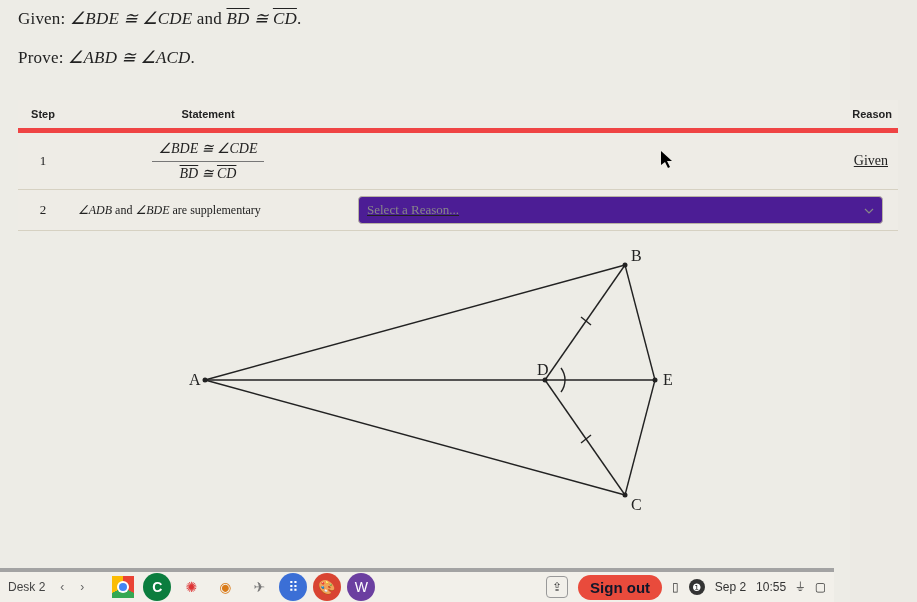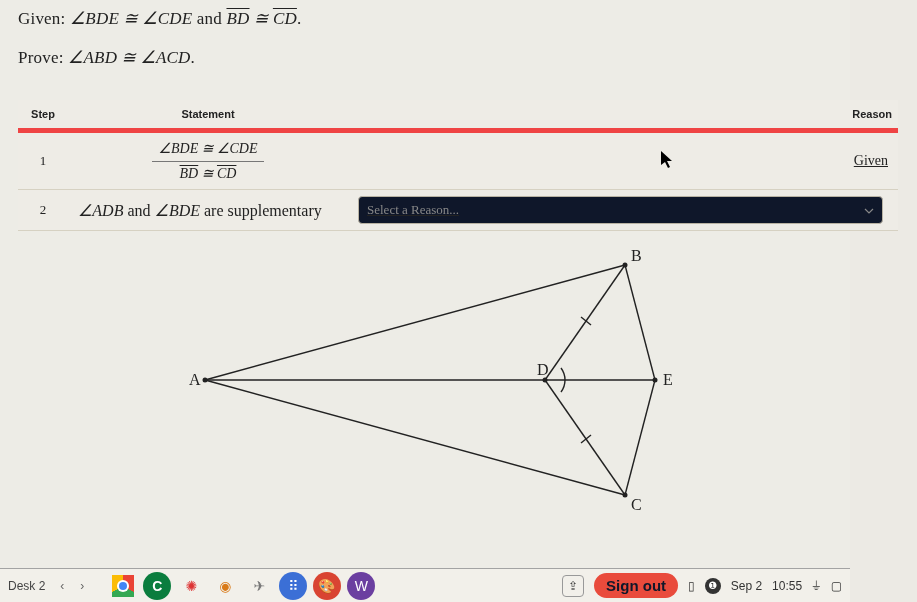--- a/index.html
+++ b/index.html
@@ -21,31 +21,31 @@
   table.proof th.reason { text-align: right; padding-left: 12px; }
   table.proof td { padding: 6px 10px; border-bottom: 1px solid #d6d1c2; vertical-align: middle; }
   table.proof td.step { width: 50px; text-align: center; font-size: 13px; }
   table.proof td.statement { width: 280px; text-align: center; }
   table.proof td.reason { text-align: right; font-size: 14px; text-decoration: underline; }
 
   .frac-stack { display: inline-block; text-align: center; line-height: 1.4; }
   .frac-stack .top { display: block; border-bottom: 1px solid #777; padding: 0 6px 2px 6px; }
   .frac-stack .bot { display: block; padding: 2px 6px 0 6px; }
 
-  .reason-select { width: 525px; height: 28px; border: 1px solid #b9b3a3; border-radius: 4px; background: #0f172a; padding: 0 24px 0 8px; font-size: 13px; color: #888; position: relative; display: flex; align-items: center; cursor: pointer; }
+  .reason-select { width: 525px; height: 28px; border: 1px solid #b9b3a3; border-radius: 4px; background: #4c1d95; padding: 0 24px 0 8px; font-size: 13px; color: #888; position: relative; display: flex; align-items: center; cursor: pointer; }
   .reason-select .caret { position: absolute; right: 8px; top: 50%; transform: translateY(-50%); }
 
   .figure-wrap { width: 100%; display: flex; justify-content: center; margin-top: 4px; }
   svg.figure { display: block; }
 
   
   .cursor-glyph { position: absolute; left: 660px; top: 150px; font-size: 18px; color: #111; pointer-events: none; }
 
   
-  .taskbar { position: absolute; left: 0; right: 0; bottom: 0; height: 34px; background: #f2f0ea; border-top: 1px solid #a3a3a3; display: flex; align-items: center; font-family: Arial, Helvetica, sans-serif; font-size: 12px; color: #333; }
+  .taskbar { position: absolute; left: 0; right: 16px; bottom: 0; height: 34px; background: #f2f0ea; border-top: 4px solid #a3a3a3; display: flex; align-items: center; font-family: Arial, Helvetica, sans-serif; font-size: 12px; color: #333; }
   .taskbar .left { display: flex; align-items: center; gap: 6px; padding-left: 8px; }
   .taskbar .desk { font-size: 12px; color: #444; margin-right: 4px; }
   .taskbar .nav-arrow { width: 14px; text-align: center; color: #666; cursor: pointer; font-size: 12px; user-select: none; }
   .taskbar .tb-icon { width: 28px; height: 28px; border-radius: 50%; display: flex; align-items: center; justify-content: center; font-size: 14px; cursor: pointer; }
   .taskbar .right { margin-left: auto; display: flex; align-items: center; gap: 10px; padding-right: 8px; }
   .signout { background: #e94b3c; color: #0f172a; border-radius: 14px; padding: 4px 12px; font-size: 15px; cursor: pointer; font-weight: 700; }
   .share-icon { width:22px; height:22px; border:1px solid #999; border-radius:4px; display:flex; align-items:center; justify-content:center; cursor:pointer; }
   .status-dot { width:16px; height:16px; border-radius:50%; background:#333; color:#fff; font-size:10px; display:flex; align-items:center; justify-content:center; }
 
   
@@ -103,21 +103,21 @@
               <span class="top math">∠BDE ≅ ∠CDE</span>
               <span class="bot math">
                 <span class="overline">BD</span><span> ≅ </span><span class="overline">CD</span>
               </span>
             </span>
           </td>
           <td class="reason">Given</td>
         </tr>
         <tr>
           <td class="step">2</td>
-          <td class="statement math" style="text-align:left; font-size:16px;">
+          <td class="statement math" style="text-align:left; font-size:12px;">
             <span class="math" style="font-style:italic;">∠ADB</span> <span style="font-style:normal;">and</span> <span class="math" style="font-style:italic;">∠BDE</span> <span style="font-style:normal;">are supplementary</span>
           </td>
           <td class="reason">
             <div class="reason-select">
               <span>Select a Reason...</span>
               <span class="caret">
                 <svg width="10" height="6" viewBox="0 0 10 6">
                     <path d="M1 1 L5 5 L9 1" stroke="#888" stroke-width="1.2" fill="none"></path>
                   </svg>
               </span>

